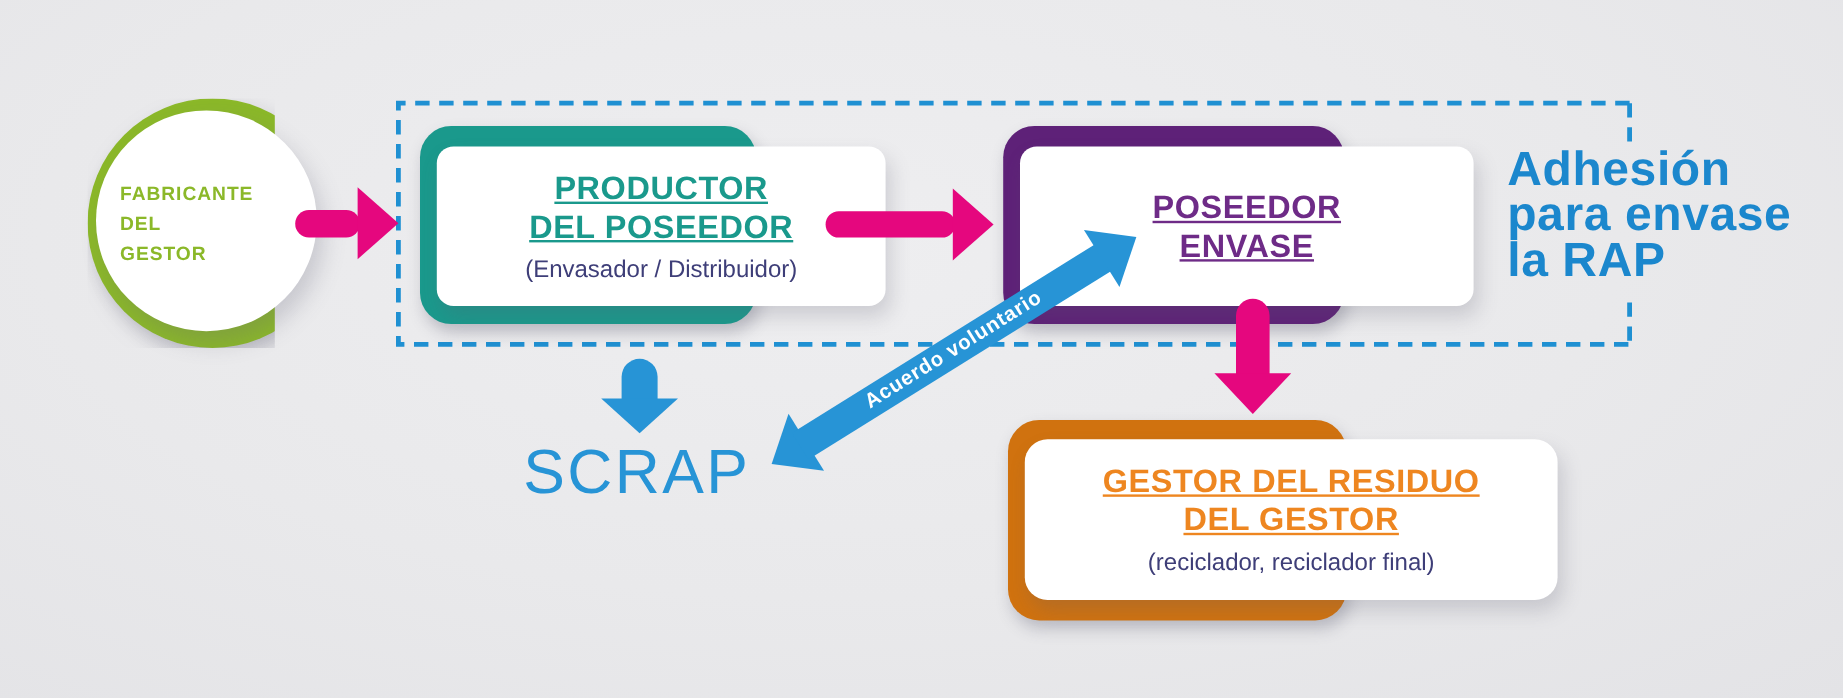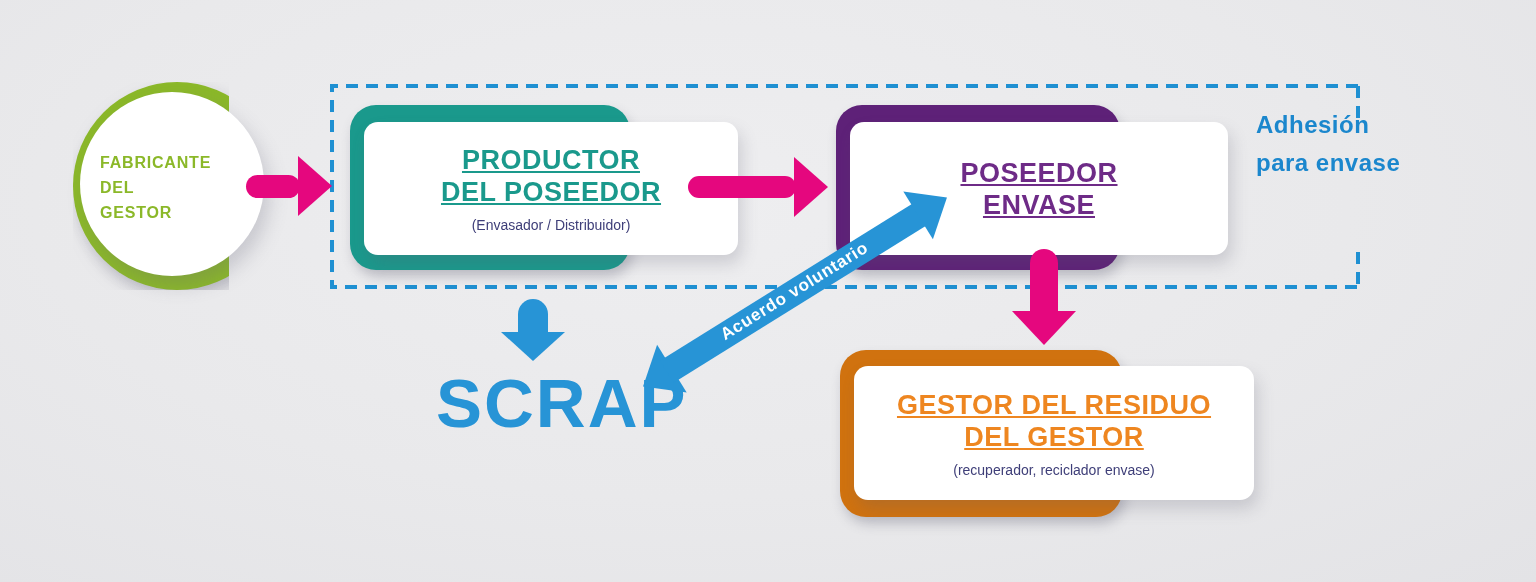--- a/index.html
+++ b/index.html
@@ -9,22 +9,22 @@
   .canvas{
     position:relative; width:1536px; height:582px; overflow:hidden;
     background:radial-gradient(ellipse at 45% 35%, #eeeef0 0%, #e9e9eb 55%, #e3e3e6 100%);
   }
 
   
   .dashed-svg{ position:absolute; left:0; top:0; width:1536px; height:582px; }
 
   
   .adhesion{
-    position:absolute; left:1256px; top:106px; width:240px;
-    color:#1b87cd; font-size:24px; font-weight:bold; line-height:38px; letter-spacing:.5px;
+    position:absolute; left:1256px; top:122px; width:240px;
+    color:#1b87cd; font-size:40px; font-weight:bold; line-height:38px; letter-spacing:.5px;
   }
 
   
   .green-ring{
     position:absolute; left:73px; top:82px; width:208px; height:208px;
     border-radius:50%; background:#8bb829;
     clip-path:inset(0 52px 0 0);
     filter:drop-shadow(5px 8px 8px rgba(90,90,110,.30));
   }
   .white-circle{
@@ -41,32 +41,32 @@
   
   .frame{ position:absolute; border-radius:26px; box-shadow:3px 7px 12px rgba(80,80,100,.28); }
   .card{
     position:absolute; border-radius:14px; background:#ffffff;
     box-shadow:4px 9px 16px rgba(90,90,110,.22);
     display:flex; flex-direction:column; align-items:center; justify-content:center;
     text-align:center;
   }
   .card .title{ font-weight:bold; font-size:27px; line-height:32px; letter-spacing:.5px; }
   .card .title span{ display:block;text-decoration:underline; }
-  .card .subtitle{ margin-top:9px; font-size:14px; color:#3e3e78; }
+  .card .subtitle{ margin-top:9px; font-size:20px; color:#3e3e78; }
 
   .frame-teal  { left:350px; top:105px; width:280px; height:165px; background:#1a998c; }
   .card-teal   { left:364px; top:122px; width:374px; height:133px; }
   .card-teal .title{ color:#1a998c; }
 
   .frame-purple{ left:836px; top:105px; width:284px; height:165px; background:#5e2178; }
   .card-purple { left:850px; top:122px; width:378px; height:133px; }
   .card-purple .title{ color:#6e2b87; }
 
   .frame-orange{ left:840px; top:350px; width:282px; height:167px; background:#d0720f; }
-  .card-orange { left:854px; top:366px; width:400px; height:134px; }
+  .card-orange { left:854px; top:366px; width:444px; height:134px;border-radius:19px; }
   .card-orange .title{ color:#ee8620; }
 
   
   .pink { background:#e5077e; }
   .shaft-h{ position:absolute; height:23px; border-radius:12px; }
   .head-right{
     position:absolute; width:0; height:0;
     border-top:30px solid transparent; border-bottom:30px solid transparent;
     border-left:34px solid #e5077e;
   }
@@ -91,21 +91,21 @@
     border-radius:15px 15px 0 0; background:#2794d6;
   }
   .blue-head{
     position:absolute; left:501px; top:332px; width:0; height:0;
     border-left:32px solid transparent; border-right:32px solid transparent;
     border-top:29px solid #2794d6;
   }
 
   .scrap{
     position:absolute; left:436px; top:364px;
-    color:#2794d6; font-size:69px; font-weight:bold; letter-spacing:2px;
+    color:#2794d6; font-size:52px; font-weight:normal; letter-spacing:2px;
   }
 
   
   .diag{
     position:absolute; left:616px; top:262px; width:358px; height:60px;
     transform:rotate(-31.9deg);
   }
   .diag .shaft{
     position:absolute; left:28px; right:28px; top:17px; height:26px; background:#2794d6;
   }
@@ -131,20 +131,21 @@
 
   <svg class="dashed-svg" viewBox="0 0 1536 582">
     <path d="M 1358 86 H 332 V 287 H 1358" fill="none" stroke="#1f90d2" stroke-width="4" stroke-dasharray="12 8"></path>
     <path d="M 1358 86 V 120" fill="none" stroke="#1f90d2" stroke-width="4" stroke-dasharray="12 8"></path>
     <path d="M 1358 252 V 287" fill="none" stroke="#1f90d2" stroke-width="4" stroke-dasharray="12 8"></path>
   </svg>
 
   <div class="adhesion">
     <span>Adhesión</span><br>
     <span>para envase</span><br>
+    <span>la RAP</span>
   </div>
 
   <div class="green-ring"></div>
   <div class="white-circle"></div>
   <div class="fab-label">
     <span>FABRICANTE</span>
     <span>DEL</span>
     <span>GESTOR</span>
   </div>
 
@@ -173,21 +174,21 @@
 
   <div class="arrow3-shaft"></div>
   <div class="arrow3-head"></div>
 
   <div class="frame frame-orange"></div>
   <div class="card card-orange">
     <div class="title">
       <span>GESTOR DEL RESIDUO</span>
       <span>DEL GESTOR</span>
     </div>
-    <div class="subtitle">(recuperador, reciclador envase)</div>
+    <div class="subtitle">(reciclador, reciclador final)</div>
   </div>
 
   <div class="blue-shaft"></div>
   <div class="blue-head"></div>
 
   <div class="scrap">SCRAP</div>
 
   <div class="diag">
     <div class="head-l"></div>
     <div class="shaft"></div>

